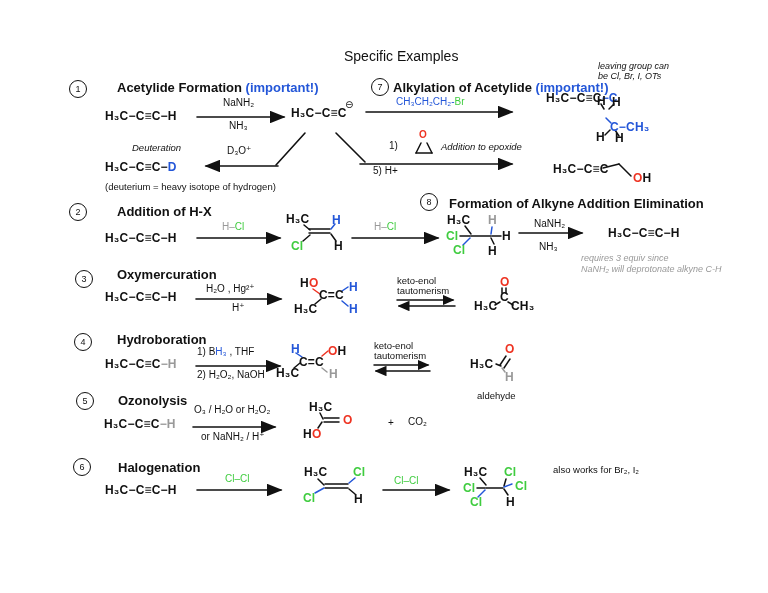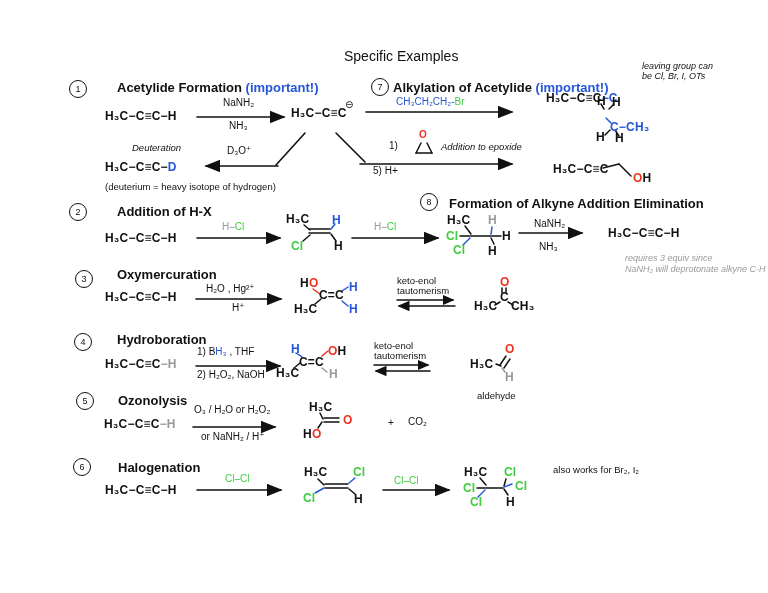--- a/index.html
+++ b/index.html
@@ -7,21 +7,21 @@
   }
   body{margin:0;background:#fff;}
   #canvas{position:relative;width:768px;height:593px;background:#fff;overflow:hidden;
           font-family:"Liberation Sans","DejaVu Sans",sans-serif;color:var(--ink);}
   .t{position:absolute;white-space:nowrap;line-height:1;}
   .h{font-size:13px;font-weight:bold;}
   .h2{font-size:14px;font-weight:normal;}
   .f{font-size:12px;font-weight:bold;letter-spacing:.2px;}
   .c{font-size:10px;}
   .s95{font-size:9.5px;}
-  .s9{font-size:9px;margin-left:44px;}
+  .s9{font-size:9px;}
   .it{font-style:italic;}
   .b{font-weight:bold;}
   .blue{color:var(--blue);} .green{color:var(--green);} .red{color:var(--red);} .gy{color:var(--gray);}
   .badge{position:absolute;width:16px;height:16px;border:1.5px solid var(--ink);border-radius:50%;
          display:flex;align-items:center;justify-content:center;font-size:9px;color:var(--ink);background:#fff;}
   svg.art{position:absolute;left:0;top:0;}
   svg.art line{stroke:var(--ink);stroke-width:1.5;stroke-linecap:round;}
   svg.art line.arrow{stroke-width:1.6;}
   svg.art line.bblue{stroke:var(--blue);}
   svg.art line.bred{stroke:var(--red);}

